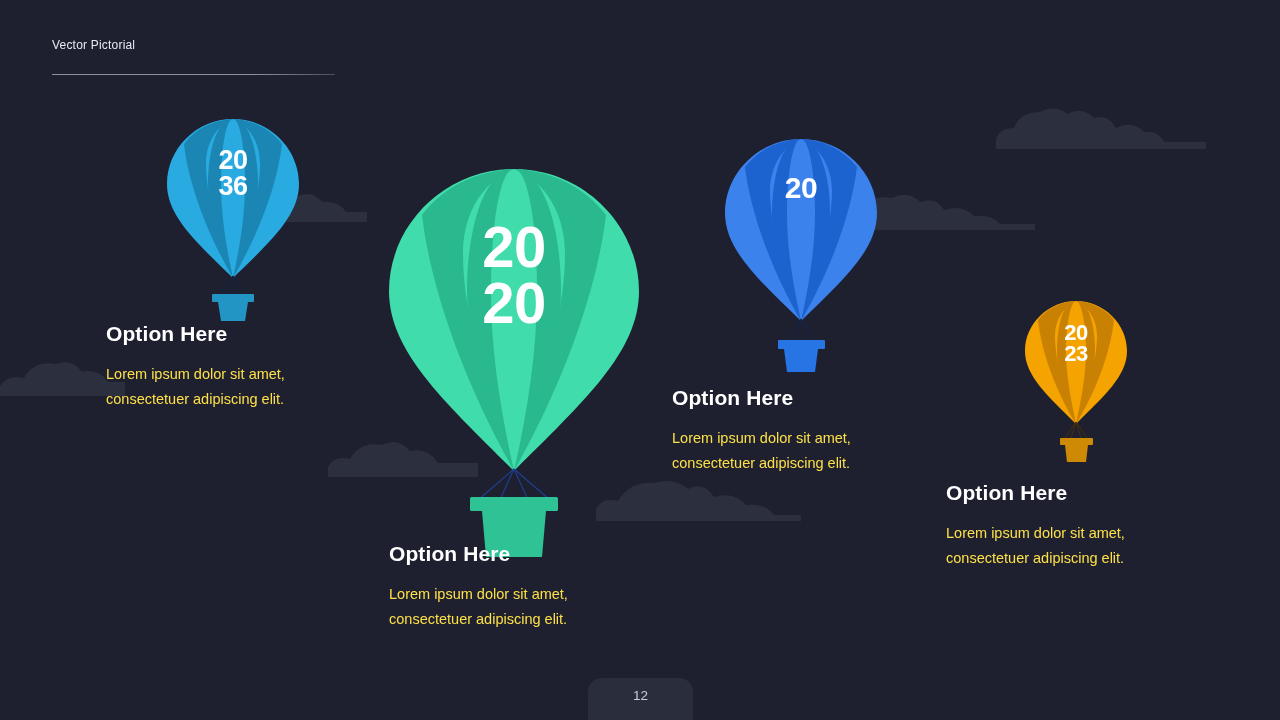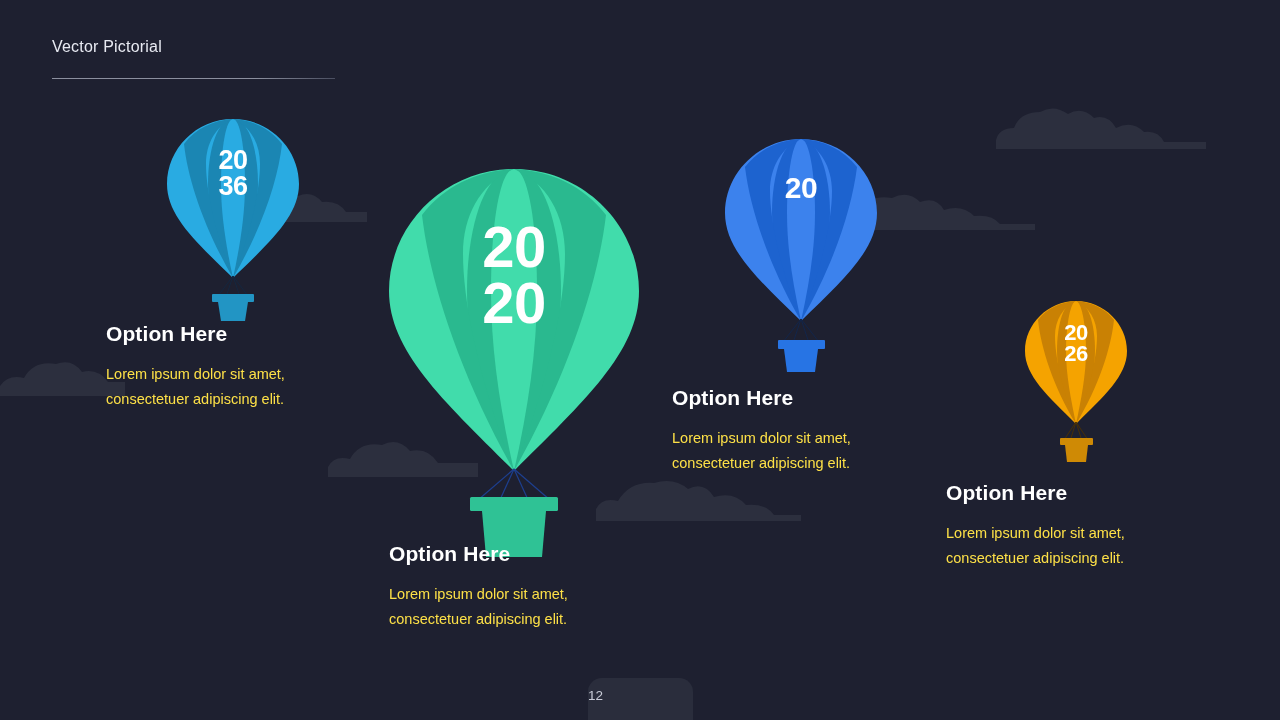--- a/index.html
+++ b/index.html
@@ -8,21 +8,21 @@
     background:#1e2030;
     font-family:"Liberation Sans", sans-serif;
     overflow:hidden;
     position:relative;
   }
   .slide { position:absolute; inset:0; overflow:hidden; }
 
   
   .header { position:absolute; left:52px; top:38px; width:285px; }
   .title {
-    font-size:16px; color:#e8eaf2; letter-spacing:.2px;
+    font-size:12px; color:#e8eaf2; letter-spacing:.2px;
     font-weight:400; white-space:nowrap;
   }
   .title-rule {
     margin-top:22px; height:1px; width:283px;
     background:linear-gradient(to right,#8b8f9e 0%,#8b8f9e 72%,#4a4e60 100%);
   }
 
   
   .cloud { position:absolute; }
   .cloud svg { display:block; }
@@ -51,21 +51,21 @@
 
   
   .pagetab {
     position:absolute; left:588px; top:678px;
     width:105px; height:42px;
     background:#2a2d3c;
     border-radius:14px 14px 0 0;
   }
   .pagenum {
     position:absolute; left:0; right:0; top:10px;
-    font-size:13.5px; color:#c9ccd8;
+    text-align:center; font-size:13.5px; color:#c9ccd8;
   }
 </style>
 </head>
 <body style="background: rgb(30, 32, 48);">
 
 <div class="slide">
 
   <div class="cloud" style="left:996px; top:104px;">
     <svg width="210" height="45" viewBox="0 0 210 45">
       <path fill="#2c2f3e" d="M0,45 L0,36 Q3,24 18,24 Q24,8 44,8 Q58,0 72,10 Q86,2 98,14 Q112,10 120,24 Q136,16 148,28 Q162,26 168,38 L210,38 L210,45 Z"></path>
@@ -199,21 +199,21 @@
         <path d="M52,122 L58,141"></path>
           <path d="M52,122 L64,140"></path>
         <path d="M40,140 L64,140"></path>
       </g>
 
       <rect x="36" y="138" width="33" height="7" rx="1" fill="#cf8a05"></rect>
       <path fill="#cf8a05" d="M41,145 L64,145 L62,162 L43,162 Z"></path>
     </svg>
     <div class="bal-num" style="top:22px; font-size:22px;">
       <div>20</div>
-      <div>26</div>
+      <div>23</div>
     </div>
   </div>
 
   <div class="txtblock" style="left:106px; top:322px; width:260px;">
     <div class="opt-title">Option Here</div>
     <div class="opt-body">
       <span>Lorem ipsum dolor sit amet,</span>
       <span>consectetuer  adipiscing elit.</span>
     </div>
   </div>

